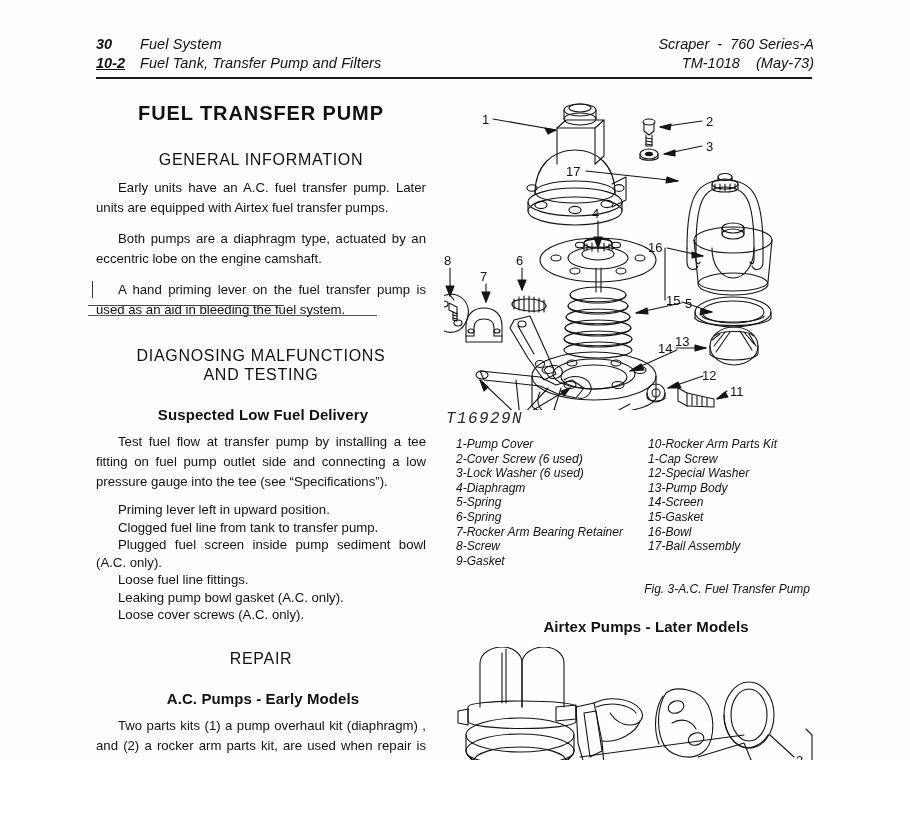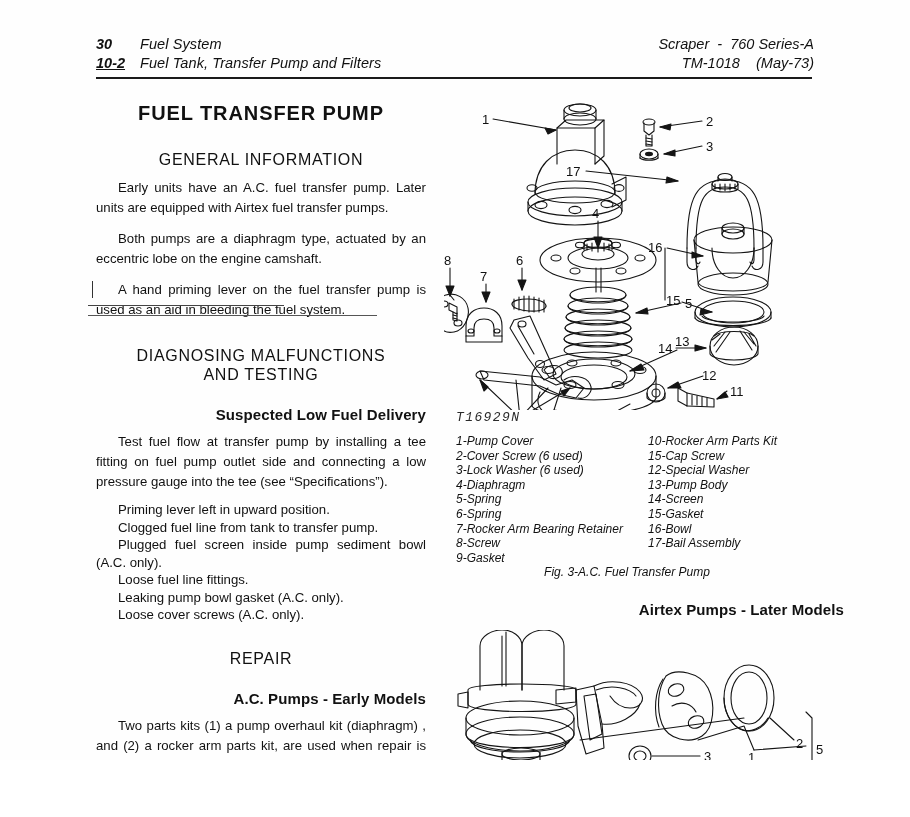--- a/index.html
+++ b/index.html
@@ -96,21 +96,21 @@
     text-align: center;
     letter-spacing: 0.7px;
     margin: 26px 0 0 0;
   }
   h2.doc-sub.two-line {
     line-height: 19px;
   }
   h3.sec-head {
     font-size: 15px;
     font-weight: bold;
-    text-align: right;
+    text-align: center;
     letter-spacing: 0.1px;
     margin: 22px 0 0 4px;
   }
   p.body {
     font-size: 13.2px;
     line-height: 20px;
     margin: 11px 0 0 0;
     text-align: justify;
     text-indent: 22px;
   }
@@ -158,41 +158,42 @@
 
   
   .fig-top {
     position: relative;
     width: 400px;
     height: 322px;
   }
   .fig-code {
     font-family: "Liberation Mono", monospace;
     font-style: italic;
-    font-size: 13px;
+    font-size: 16px;
     letter-spacing: 1.4px;
     color: #2a2a2a;
-    margin: 0 0 0 12px;
+    margin: 0 0 0 2px;
   }
   .parts {
     display: flex;
     margin-top: 9px;
   }
   .parts-col {
     font-style: italic;
     font-size: 12px;
     line-height: 14.6px;
     white-space: nowrap;
   }
   .parts-col.a { width: 196px; padding-left: 12px; }
   .parts-col.b { width: 200px; }
   .fig-caption {
     font-style: italic;
     font-size: 12px;
-    text-align: center;
+    text-align: right;
+    margin-top: 14px;
     padding-right: 34px;
   }
   .fig-bottom {
     position: relative;
     width: 400px;
     height: 160px;
     margin-top: 12px;
   }
   svg { display: block; }
   .cl { font-family: "Liberation Sans", sans-serif; font-size: 13px; fill:#111; }
@@ -521,21 +522,21 @@
         <div>3-Lock Washer (6 used)</div>
         <div>4-Diaphragm</div>
         <div>5-Spring</div>
         <div>6-Spring</div>
         <div>7-Rocker Arm Bearing Retainer</div>
         <div>8-Screw</div>
         <div>9-Gasket</div>
       </div>
       <div class="parts-col b">
         <div>10-Rocker Arm Parts Kit</div>
-        <div>15-Cap Screw</div>
+        <div>1-Cap Screw</div>
         <div>12-Special Washer</div>
         <div>13-Pump Body</div>
         <div>14-Screen</div>
         <div>15-Gasket</div>
         <div>16-Bowl</div>
         <div>17-Bail Assembly</div>
       </div>
     </div>
 
     <div class="fig-caption">Fig. 3-A.C. Fuel Transfer Pump</div>

